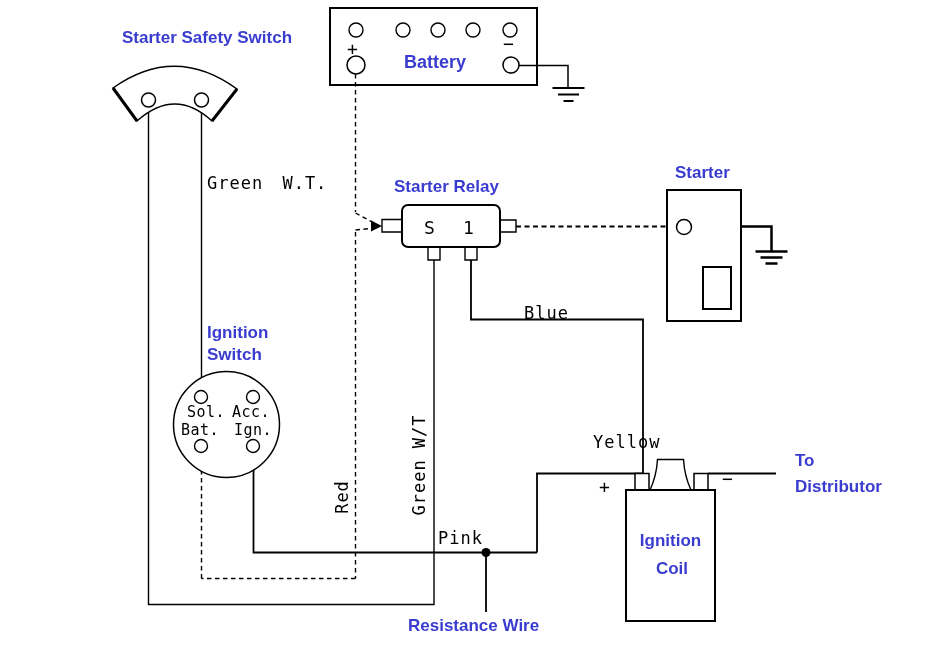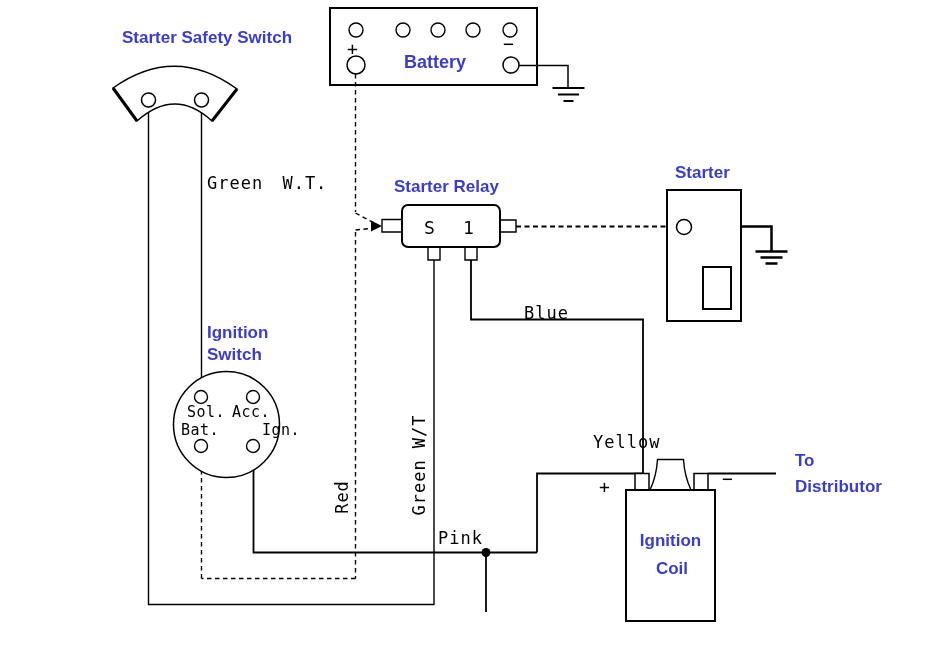--- a/index.html
+++ b/index.html
@@ -141,32 +141,33 @@
   <div class="lbl cad" style="left:463px;top:217px;font-size:18px;">1</div>
 
   <div class="lbl blue" style="left:675px;top:163px;">Starter</div>
 
   <div class="lbl blue" style="left:207px;top:323px;">Ignition</div>
   <div class="lbl blue" style="left:207px;top:345px;">Switch</div>
 
   <div class="lbl cad cad-sm" style="left:187px;top:403px;">Sol.</div>
   <div class="lbl cad cad-sm" style="left:232px;top:403px;text-align:right;">Acc.</div>
   <div class="lbl cad cad-sm" style="left:181px;top:421px;">Bat.</div>
-  <div class="lbl cad cad-sm" style="left:234px;top:421px;margin-left:28px;">Ign.</div>
+  <div class="lbl cad cad-sm" style="left:234px;top:421px;">Ign.</div>
 
   <div class="lbl cad rot" style="left:311px;top:487px;width:62px;">Red</div>
   <div class="lbl cad rot" style="left:362px;top:455px;width:114px;">Green W/T</div>
 
   <div class="lbl cad" style="left:524px;top:291px;margin-top:12px;">Blue</div>
   <div class="lbl cad" style="left:549px;top:432px;margin-left:44px;">Yellow</div>
   <div class="lbl cad" style="left:438px;top:528px;">Pink</div>
 
   <div class="lbl cad" style="left:599px;top:476px;font-size:18px;">+</div>
   <div class="lbl cad" style="left:722px;top:468px;font-size:18px;">−</div>
 
   <div class="lbl blue" style="left:626px;top:531px;width:89px;text-align:center;">Ignition</div>
   <div class="lbl blue" style="left:626px;top:559px;width:92px;text-align:center;">Coil</div>
 
   <div class="lbl blue" style="left:795px;top:451px;">To</div>
   <div class="lbl blue" style="left:795px;top:477px;">Distributor</div>
 
+  <div class="lbl blue" style="left:408px;top:616px;">Resistance Wire</div>
 
 </div>
 
 </body></html>

